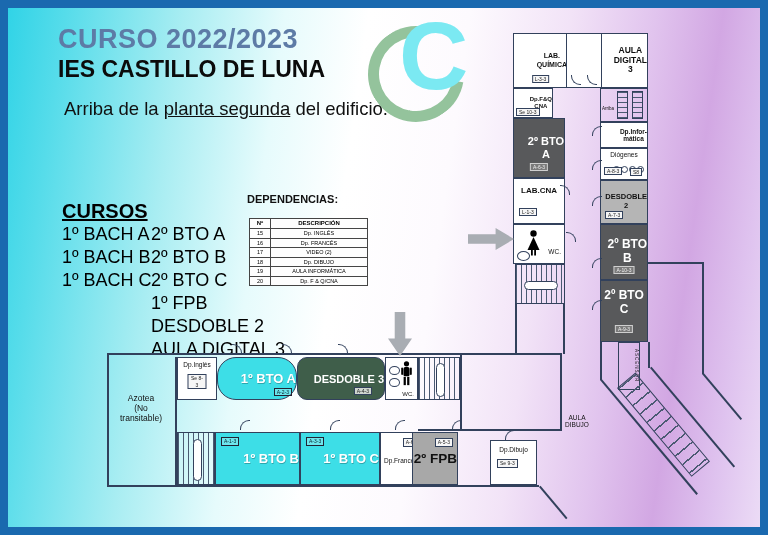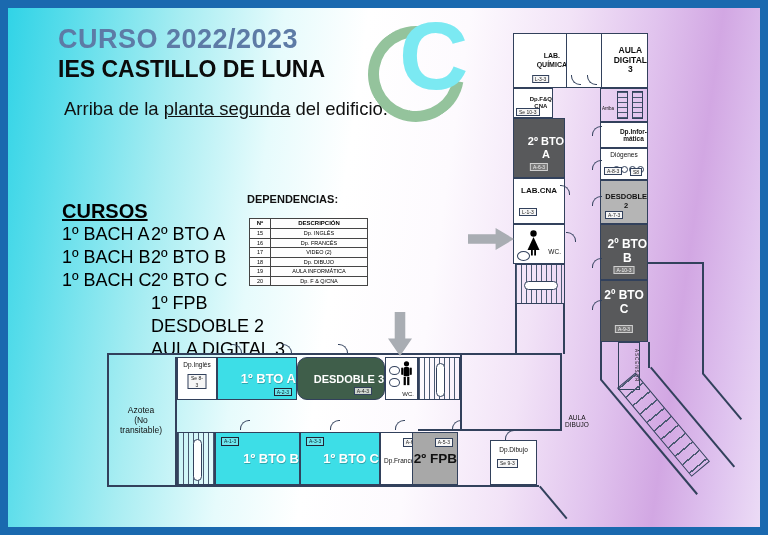--- a/index.html
+++ b/index.html
@@ -223,21 +223,21 @@
   <div class="wall diag" style="left:600px;top:380px;width:2px;height:150px;"></div>
   <div class="wall diag" style="left:650px;top:368px;width:2px;height:130px;"></div>
   <div class="dstairs" style="left:617px;top:388px;width:24px;height:116px;"></div>
   <div class="wall diag" style="left:539px;top:487px;width:2px;height:42px;"></div>
   <div class="wall diag" style="left:702px;top:374px;width:2px;height:60px;"></div>
 
   <div class="room" style="left:177px;top:357px;width:40px;height:43px;">
     <span style="position:absolute;top:3px;width:100%;font-size:6.5px;">Dp.Inglés</span>
     <span class="code" style="left:50%;top:16px;transform:translateX(-50%);">Se 8-3</span>
   </div>
-  <div class="room cyan" style="left:217px;top:357px;width:80px;height:43px;">
+  <div class="room cyan" style="left:217px;top:357px;width:80px;height:43px;border-radius:19px;">
     <span style="font-size:13px;">1º BTO A</span>
     <span class="code cy" style="right:4px;bottom:3px;">A-2-3</span>
   </div>
   <div class="room green" style="left:297px;top:357px;width:88px;height:43px;">
     <span style="font-size:11px;">DESDOBLE 3</span>
     <span class="code" style="right:12px;bottom:4px;background:#cfd6cf;">A-4-3</span>
   </div>
   <div class="room" style="left:385px;top:357px;width:33px;height:43px;">
     <svg class="person" width="13" height="26" viewBox="0 0 13 28" style="position:absolute;right:4px;top:3px;">
         <circle cx="6.5" cy="3" r="2.8"></circle>
@@ -248,21 +248,21 @@
         <rect x="10.2" y="7" width="2" height="8" rx="1"></rect>
       </svg>
     <span style="position:absolute;right:3px;bottom:2px;font-size:6px;">WC.</span>
     <span class="oval" style="left:3px;top:8px;width:9px;height:7px;"></span>
     <span class="oval" style="left:3px;top:20px;width:9px;height:7px;"></span>
   </div>
   <div class="stairs" style="left:418px;top:357px;width:42px;height:43px;">
     <span class="pill" style="left:17px;top:5px;width:7px;height:32px;"></span>
   </div>
 
-  <div class="txt pre" style="left:106px;top:394px;width:70px;text-align:center;font-size:8.5px;margin-top:12px;">Azotea
+  <div class="txt pre" style="left:106px;top:394px;width:70px;text-align:center;font-size:8.5px;">Azotea
 (No
 transitable)</div>
 
   <div class="stairs" style="left:177px;top:432px;width:38px;height:53px;">
     <span class="pill" style="left:15px;top:6px;width:7px;height:40px;"></span>
   </div>
   <div class="room cyan" style="left:215px;top:432px;width:85px;height:53px;">
     <span style="font-size:13px;">1º BTO B</span>
     <span class="code cy" style="left:5px;top:4px;">A-1-3</span>
   </div>

